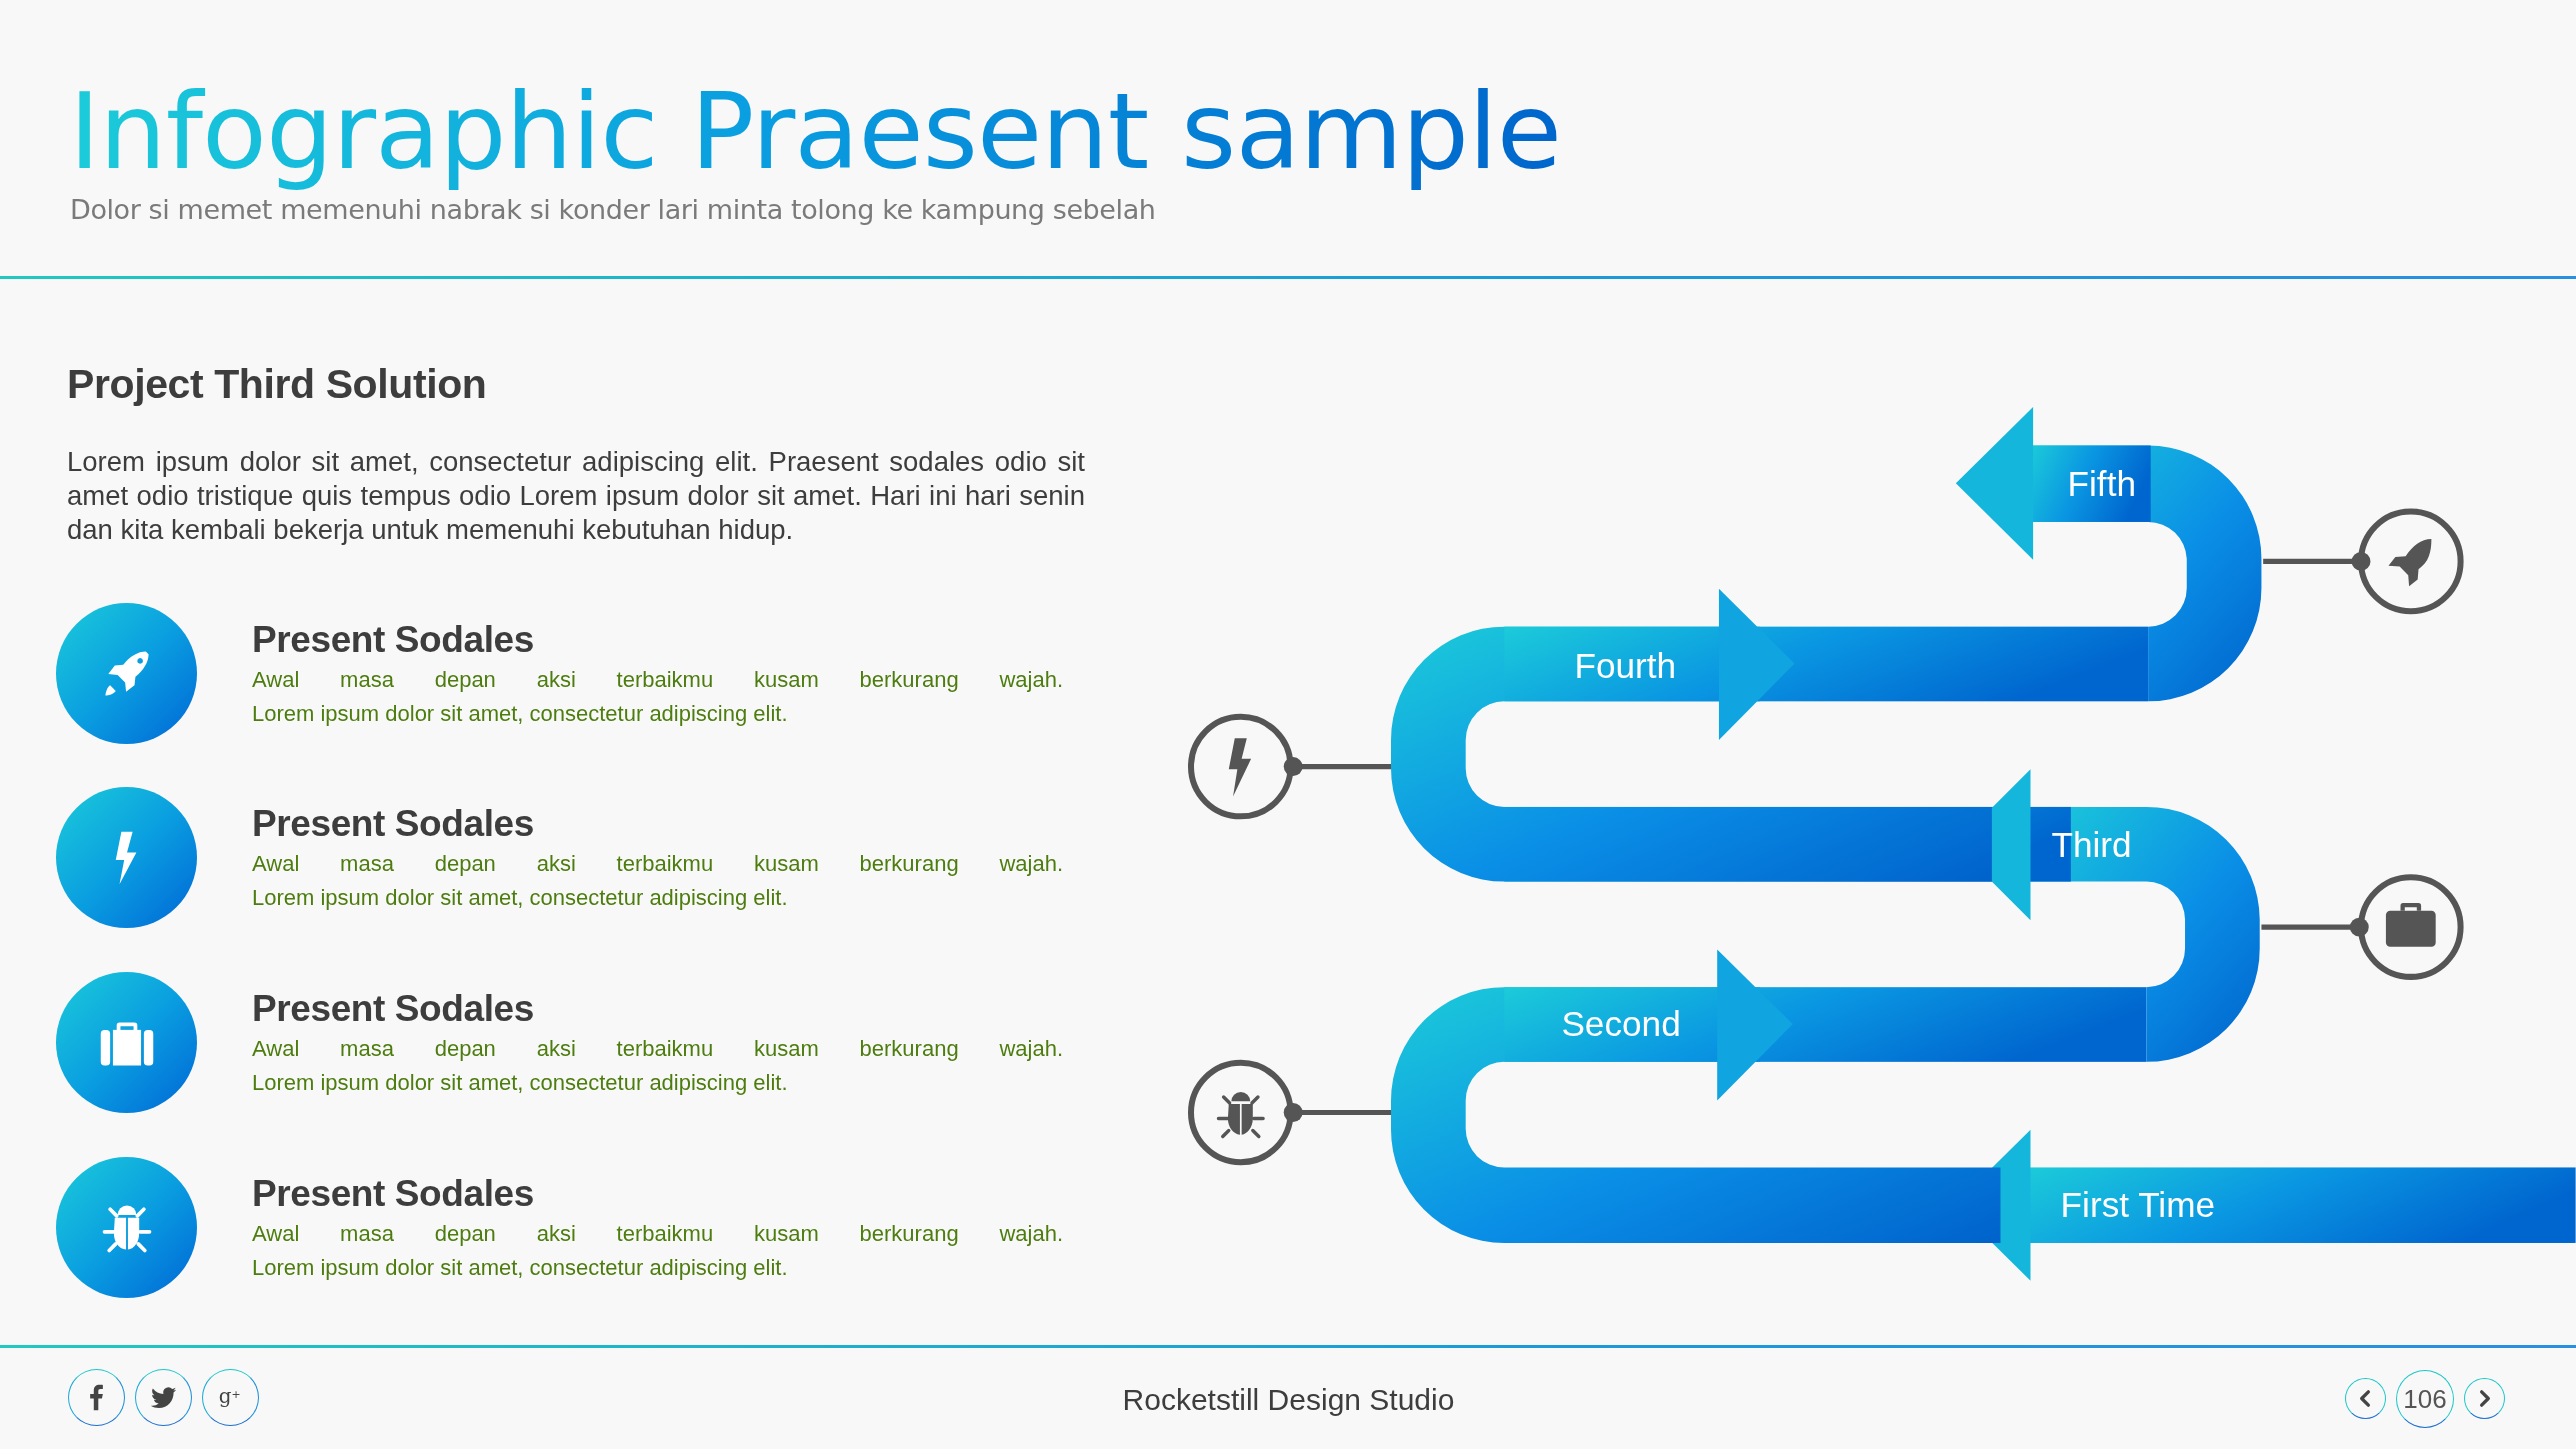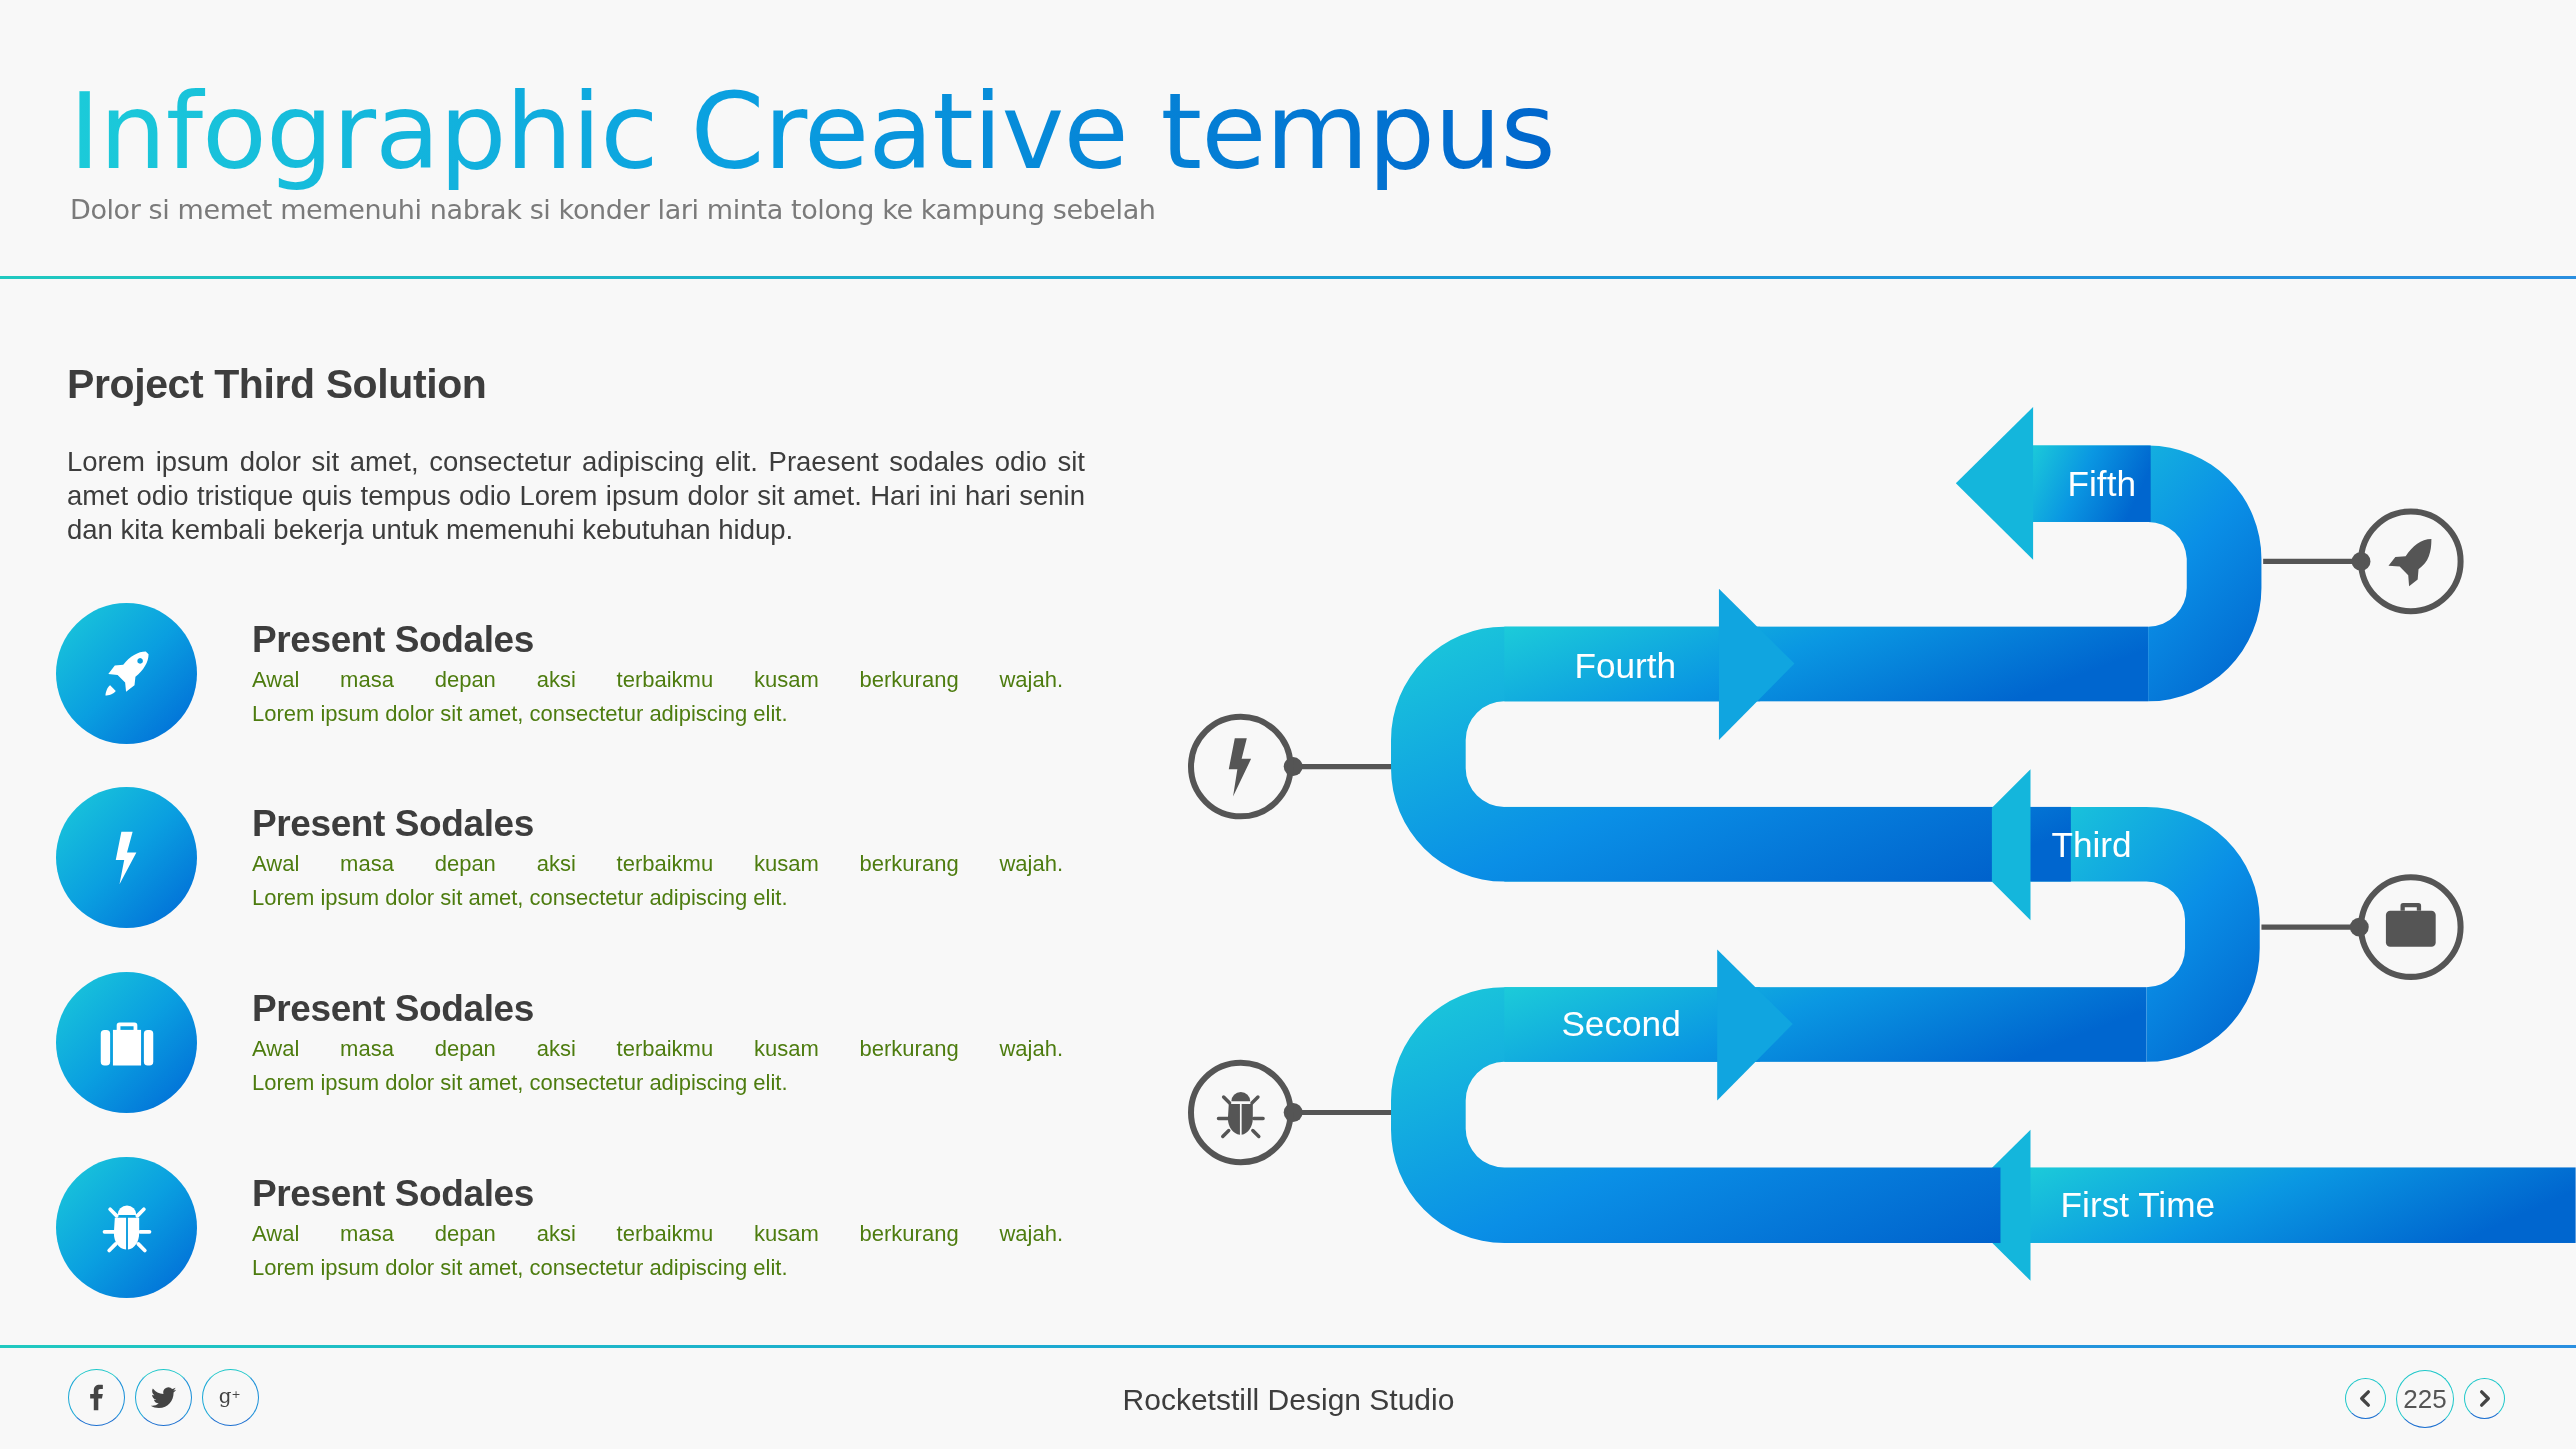--- a/index.html
+++ b/index.html
@@ -24,21 +24,21 @@
   .social svg{width:29px;height:29px;}
   .studio{position:absolute;left:945px;width:687px;top:1383px;text-align:center;font-size:30px;color:#3d3d3d;}
   .pager{position:absolute;top:1378px;width:41px;height:41px;border-radius:50%;border:1.7px solid #1cc7c9;border-bottom-color:#1b6fd0;box-sizing:border-box;display:flex;align-items:center;justify-content:center;}
   .pager svg{width:19px;height:19px;}
   .page-num{position:absolute;left:2396px;top:1370px;width:58px;height:58px;border-radius:50%;border:1.7px solid #1cc7c9;border-bottom-color:#1b6fd0;box-sizing:border-box;display:flex;align-items:center;justify-content:center;font-size:26px;color:#555;}
   .dlabel{font-family:"Liberation Sans",sans-serif;font-size:41px;fill:#ffffff;}
 </style>
 </head>
 <body>
 
-<h1 class="title">Infographic Creative tempus</h1>
+<h1 class="title">Infographic Praesent sample</h1>
 <div class="subtitle">Dolor si memet memenuhi nabrak si konder lari minta tolong ke kampung sebelah</div>
 <div class="divider" style="top:276px;"></div>
 
 <h2 class="heading">Project Third Solution</h2>
 <p class="intro">Lorem ipsum dolor sit amet, consectetur adipiscing elit. Praesent sodales odio sit amet odio tristique quis tempus odio Lorem ipsum dolor sit amet. Hari ini hari senin dan kita kembali bekerja untuk memenuhi kebutuhan hidup.</p>
 
 <div class="item" style="top:603px;">
   <div class="badge">
     <svg viewBox="0 0 64 64">
         <path fill="#fff" d="M52 8c-8 0-17 5-24 14l-9 1-7 9 10 1 8 8 1 10 9-7 1-9c9-7 14-16 14-24zM43 18a3 3 0 1 1 0 .01z"></path>
@@ -205,19 +205,19 @@
     </svg>
 </div>
 
 <div class="studio">Rocketstill Design Studio</div>
 
 <div class="pager" style="left:2345px;">
   <svg viewBox="0 0 20 20">
       <path d="M13 3l-7 7 7 7" stroke="#444" stroke-width="3.5" fill="none" stroke-linecap="round" stroke-linejoin="round"></path>
     </svg>
 </div>
-<div class="page-num">225</div>
+<div class="page-num">106</div>
 <div class="pager" style="left:2464px;">
   <svg viewBox="0 0 20 20">
       <path d="M7 3l7 7-7 7" stroke="#444" stroke-width="3.5" fill="none" stroke-linecap="round" stroke-linejoin="round"></path>
     </svg>
 </div>
 
 
 </body></html>

